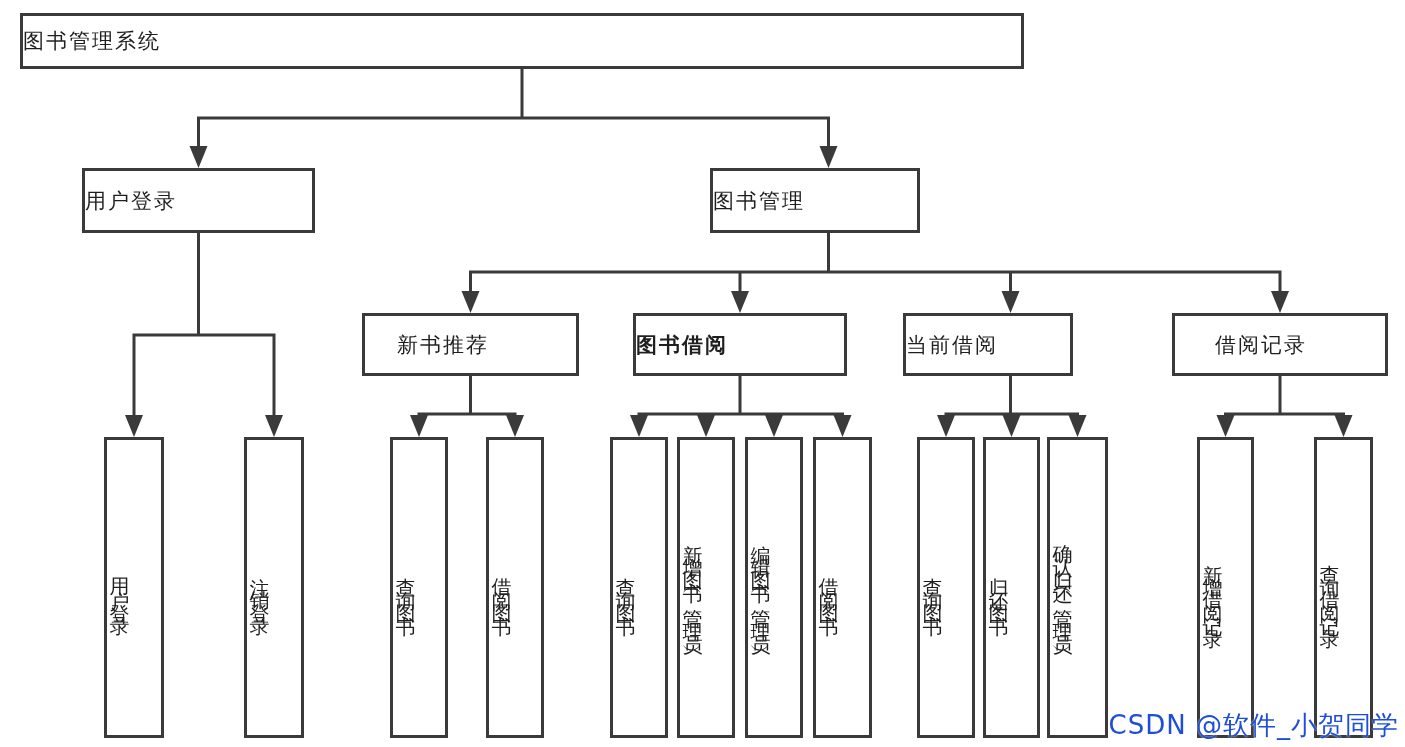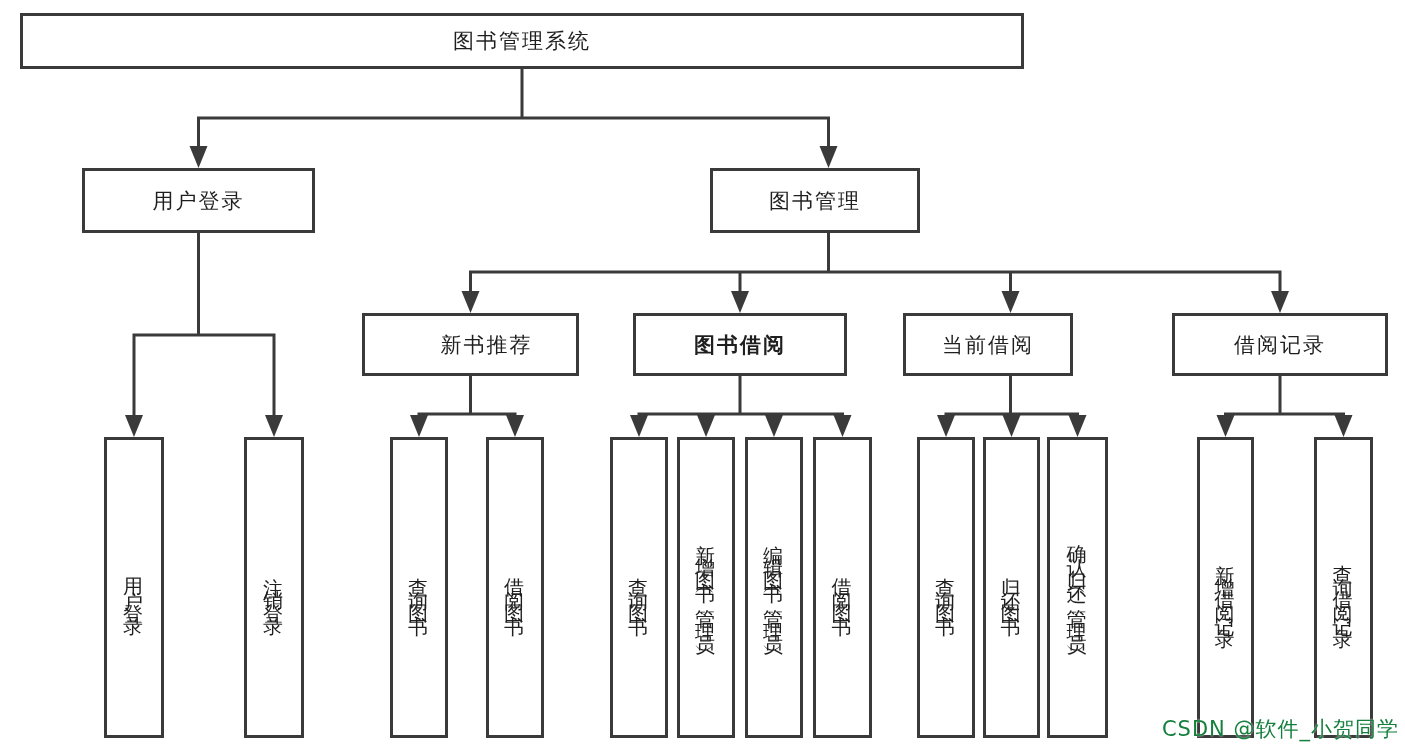--- a/index.html
+++ b/index.html
@@ -23,42 +23,42 @@
     height: 747px;
     z-index: 0;
   }
   .box {
     position: absolute;
     box-sizing: border-box;
     border: 3px solid #3a3a3a;
     background: #ffffff;
     display: flex;
     align-items: center;
-    justify-content: center;
+    justify-content: flex-start;
     color: #1f1f1f;
     z-index: 1;
   }
   .hlabel {
     font-size: 21px;
     letter-spacing: 2px;
     white-space: nowrap;
   }
   .leaf .vtext {
     writing-mode: vertical-rl;
     text-orientation: mixed;
     font-size: 20px;
     letter-spacing: 13px;
     white-space: nowrap;
   }
   .watermark {
     position: absolute;
     right: 6px;
     bottom: 4px;
-    font-size: 21px;
-    color: #15803d;
+    font-size: 26px;
+    color: #1d4ed8;
     text-shadow: 0 0 2px #ffffff;
     letter-spacing: 1px;
     z-index: 2;
     white-space: nowrap;
     margin-left: 12px;
   }
 </style>
 </head>
 <body>
 
@@ -117,21 +117,21 @@
 
   <div class="box" style="left:362px; top:313px; width:217px; height:63px;padding-left:32px;">
     <span class="hlabel">新书推荐</span>
   </div>
   <div class="box" style="left:633px; top:313px; width:214px; height:63px;font-weight:bold;">
     <span class="hlabel">图书借阅</span>
   </div>
   <div class="box" style="left:903px; top:313px; width:170px; height:63px;">
     <span class="hlabel">当前借阅</span>
   </div>
-  <div class="box" style="left:1172px; top:313px; width:216px; height:63px;">
+  <div class="box" style="left:1172px; top:313px; width:216px; height:63px;padding-left:40px;">
     <span class="hlabel">借阅记录</span>
   </div>
 
   <div class="box leaf" style="left:104px; top:437px; width:60px; height:301px;">
     <span class="vtext">用户登录</span>
   </div>
   <div class="box leaf" style="left:244px; top:437px; width:60px; height:301px;">
     <span class="vtext">注销登录</span>
   </div>
 

